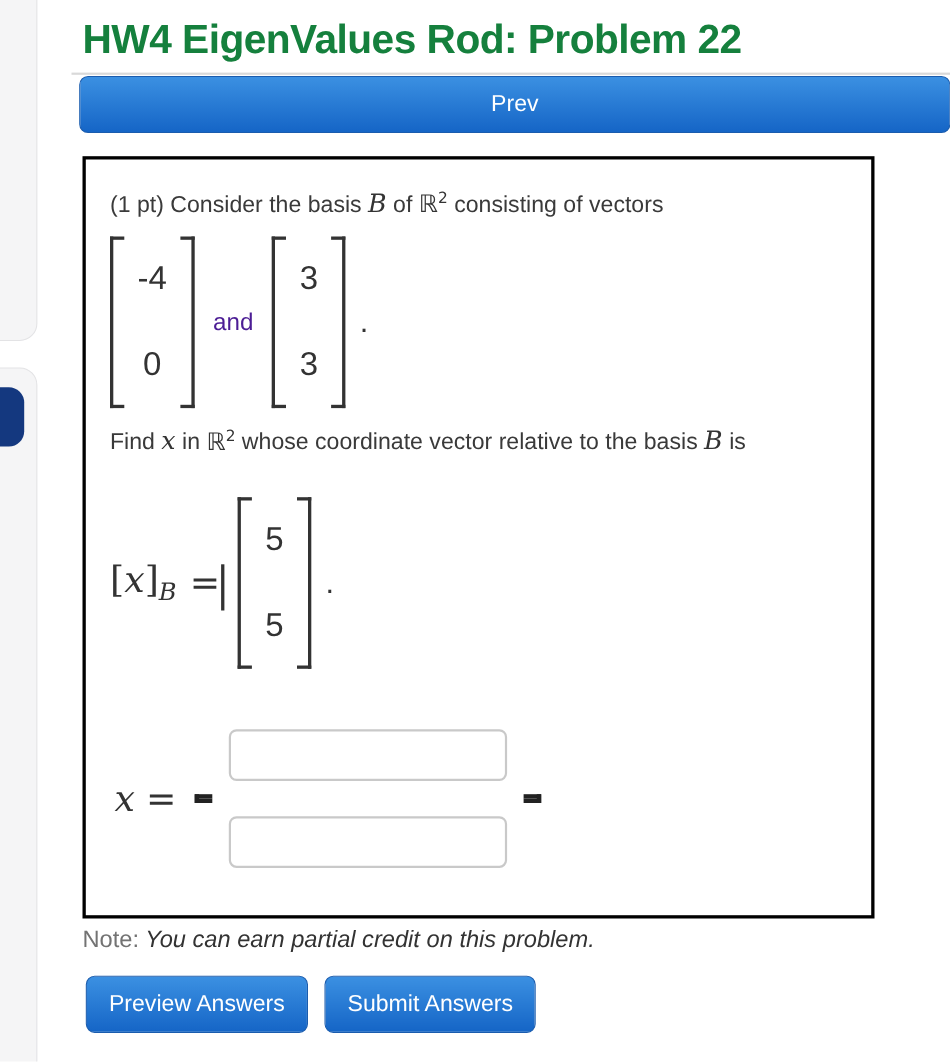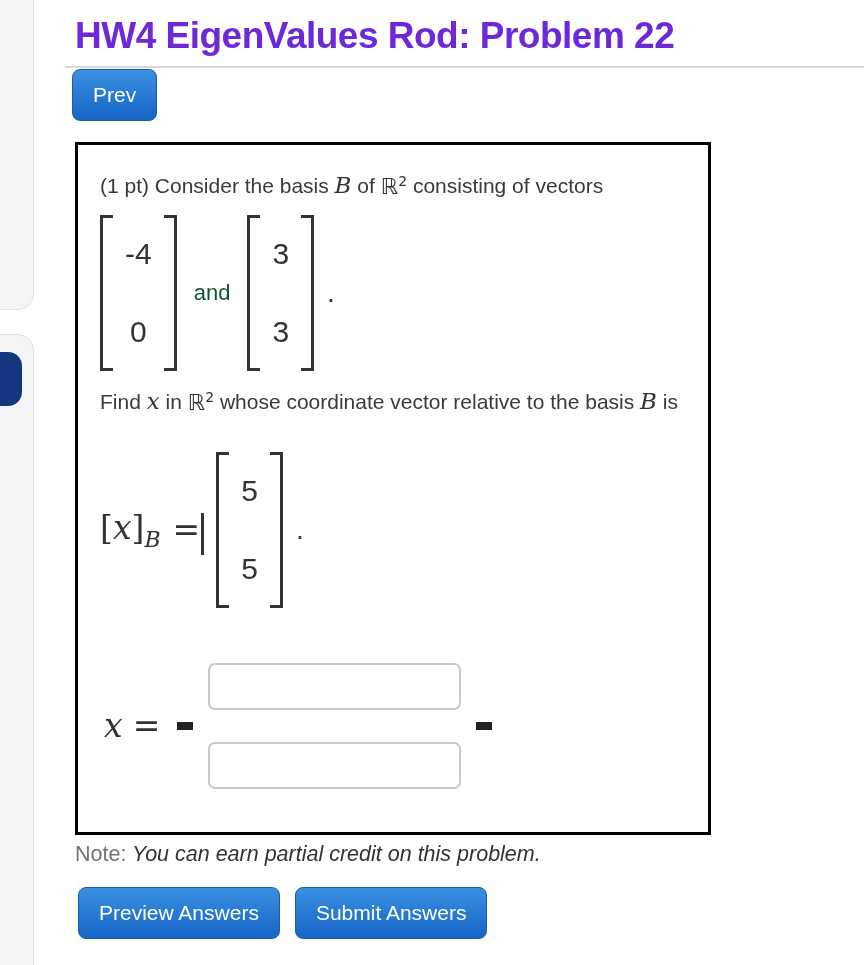--- a/index.html
+++ b/index.html
@@ -23,60 +23,60 @@
   .rail-card.bottom { top:334px; height:680px; }
   .rail-pill {
     position:absolute; left:-16px; top:352px; width:38px; height:54px;
     border-radius:14px; background:#14387f;
   }
 
   
   .content { margin-left:65px; width:799px; }
 
   h1.page-title {
-    font-size:37px; font-weight:bold; color:#6d28d9;
+    font-size:37px; font-weight:bold; color:#15803d;
     letter-spacing:-0.5px;
     margin:15px 0 9px 10px;
   }
   hr.title-divider {
     border:none; border-top:2px solid #d9d9d9; margin:0;
   }
 
   .btn {
     display:inline-block;
     background:linear-gradient(180deg,#3b90e2 0%,#1565c6 100%);
     border:1px solid #1a5cae; border-radius:8px;
     color:#ffffff; font-size:21px; font-family:inherit;
     padding:12px 20px; cursor:pointer; line-height:1.25;
   }
-  .nav-row { display:flex; gap:1px; margin:1px 0 0 7px; }
+  .nav-row { display:flex; gap:1px; margin:1px 0 0 7px;flex-direction:column; }
 
   
   .problem-box {
-    width:636px; margin:21px 0 0 10px;
+    width:720px; margin:21px 0 0 10px;
     border:3px solid #000000;
     padding:18px 22px 30px 22px;
     background:#fff;
   }
   .statement { font-size:21px; color:#3a3a3a; margin:8px 0 0 0; line-height:1.3; }
   .mvar { font-family:"DejaVu Serif", serif; font-style:italic; font-size:23px; color:#333; }
   .bb { font-family:"DejaVu Sans", sans-serif; font-style:normal; font-size:22px; color:#333; }
   .bb sup { font-size:14px; }
 
   .vectors-row { display:flex; align-items:center; margin-top:14px; }
   .matrix { display:flex; align-items:stretch; }
   .matrix.small { height:156px; }
   .br-l { width:13px; border-left:3px solid #333; border-top:3px solid #333; border-bottom:3px solid #333; }
   .br-r { width:13px; border-right:3px solid #333; border-top:3px solid #333; border-bottom:3px solid #333; }
   .mcol {
     display:flex; flex-direction:column; justify-content:space-around;
     padding:0 12px; min-width:36px; text-align:center;
     font-size:30px; color:#333;
   }
-  .conj { font-size:22px; color:#14532d; margin:0 17px; }
+  .conj { font-size:22px; color:#4c1d95; margin:0 17px; }
   .m-period { font-size:28px; color:#333; margin-left:13px; }
 
   .coord-row { display:flex; align-items:center; margin-top:34px; }
   .coord-lhs { font-family:"DejaVu Serif", serif; font-size:33px; color:#333;text-align:center; }
   .coord-lhs .brk { font-style:normal; }
   .coord-lhs .var { font-style:italic; }
   .coord-lhs sub { font-size:22px; font-style:italic; }
   .eq-sign { font-family:"DejaVu Serif", serif; font-size:33px; color:#333; margin:0 0 0 12px; }
   .eq-bar { width:3px; height:42px; background:#333; margin:8px 12px 0 1px; }
 

